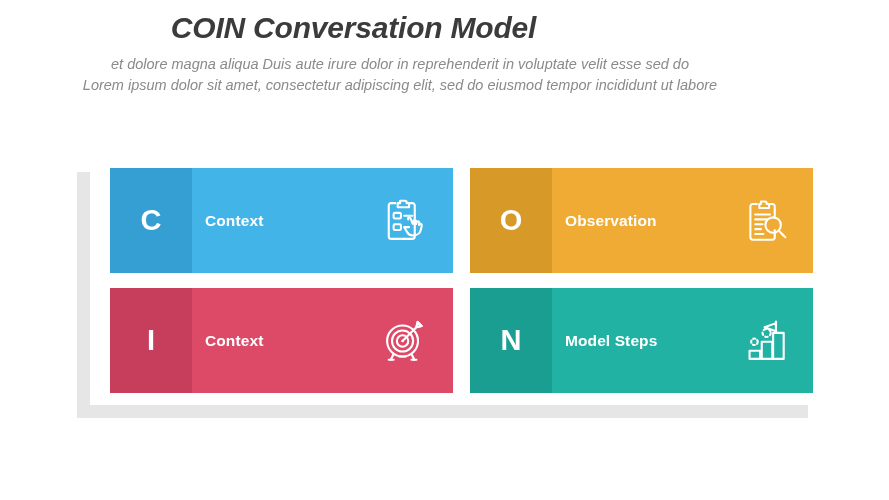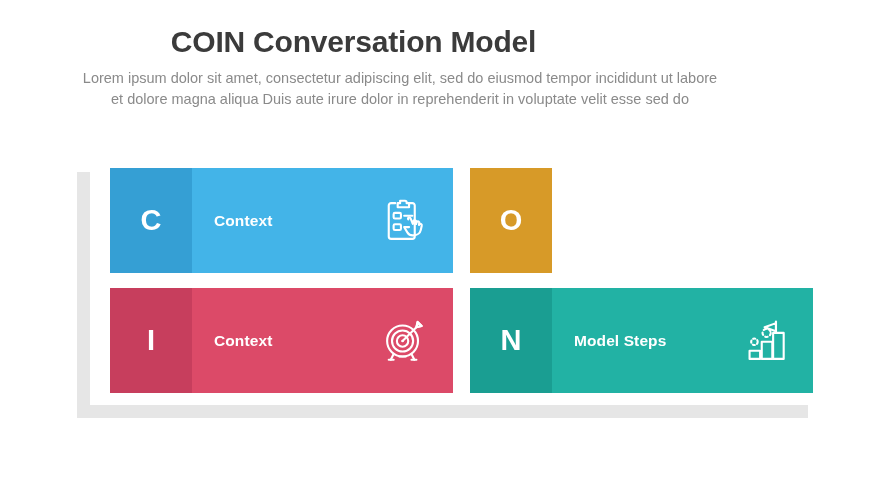--- a/index.html
+++ b/index.html
@@ -18,23 +18,24 @@
     position: relative;
     width: 889px;
     height: 500px;
     background: #ffffff;
   }
 
   
   .header {
     position: absolute;
     left: 0;
-    top: 22px;
+    top: 8px;
     width: 707px;
     text-align: center;
+    font-style: italic;
   }
   .title {
     font-size: 30px;
     font-weight: bold;
     color: #3b3b3b;
     letter-spacing: -0.2px;
     line-height: 40px;
     margin: 0;
   }
   .subtitle {
@@ -106,21 +107,21 @@
   .card-body {
     flex: 1 1 auto;
     position: relative;
     display: flex;
     align-items: center;
   }
   .card-label {
     color: #ffffff;
     font-size: 15.5px;
     font-weight: bold;
-    margin-left: 22px;
+    margin-left: 13px;
     letter-spacing: 0.1px;
   }
   .card-icon {
     position: absolute;
     right: 22px;
     top: 50%;
     transform: translateY(-50%);
     width: 52px;
     height: 52px;
   }
@@ -131,22 +132,22 @@
   }
 </style>
 </head>
 <body>
 
 <div class="slide">
 
   <div class="header">
     <div class="title" style="color: rgb(59, 59, 59);">COIN Conversation Model</div>
     <div class="subtitle" style="color: rgb(138, 138, 138);">
+      <span class="subtitle-line">et dolore magna aliqua Duis aute irure dolor in reprehenderit in voluptate velit esse sed do</span>
       <span class="subtitle-line">Lorem ipsum dolor sit amet, consectetur adipiscing elit, sed do eiusmod tempor incididunt ut labore</span>
-      <span class="subtitle-line">et dolore magna aliqua Duis aute irure dolor in reprehenderit in voluptate velit esse sed do</span>
     </div>
   </div>
 
   <div class="frame-shadow" style="background: rgb(230, 230, 230);"></div>
   <div class="frame-inner" style="background: rgb(255, 255, 255);"></div>
 
   <div class="grid">
 
     <div class="card pos-tl">
       <div class="card-letter-box" style="background: rgb(53, 159, 212);">
@@ -167,20 +168,38 @@
             <path d="M45.6 35.5l0.5-1.7c0.3-1.1 1.5-1.7 2.5-1.2 0.8 0.4 1.2 1.3 1 2.2l-0.4 1.8"></path>
             <path d="M49.2 36.6c0.4-1 1.6-1.4 2.5-0.9 0.8 0.4 1.1 1.3 0.9 2.1l-1.1 4.9c-0.9 4.1-4.5 7-8.7 7h-1.6c-2.5 0-4.8-1.3-6.1-3.4l-3.5-5.7"></path>
           </svg>
         </span>
       </div>
     </div>
 
     <div class="card pos-tr">
       <div class="card-letter-box" style="background: rgb(215, 154, 40);">
         <span class="card-letter">O</span>
+      </div>
+      <div class="card-body" style="background: rgb(239, 171, 51);">
+        <span class="card-label">Observation</span>
+        <span class="card-icon">
+          <svg viewBox="0 0 64 64" fill="none" stroke="#ffffff" stroke-width="2.6" stroke-linecap="round" stroke-linejoin="round">
+            <path d="M22 11h-5a3 3 0 0 0-3 3v38a3 3 0 0 0 3 3h24a3 3 0 0 0 3-3v-9"></path>
+            <path d="M44 28V14a3 3 0 0 0-3-3h-5"></path>
+            <path d="M27 8h5a2 2 0 0 1 2 2v1h3v5H25v-5h2v-1a2 2 0 0 1 0 0z"></path>
+            <path d="M20 24h18"></path>
+            <path d="M20 30h14"></path>
+            <path d="M20 36h9"></path>
+            <path d="M20 42h7"></path>
+            <path d="M20 48h10"></path>
+            <circle cx="42" cy="37" r="9.5"></circle>
+            <path d="M49 44l6 6"></path>
+            <path d="M53.5 48.5l3.5 3.5"></path>
+          </svg>
+        </span>
       </div>
     </div>
 
     <div class="card pos-bl">
       <div class="card-letter-box" style="background: rgb(199, 62, 93);">
         <span class="card-letter">I</span>
       </div>
       <div class="card-body" style="background: rgb(220, 74, 104);">
         <span class="card-label">Context</span>
         <span class="card-icon">

